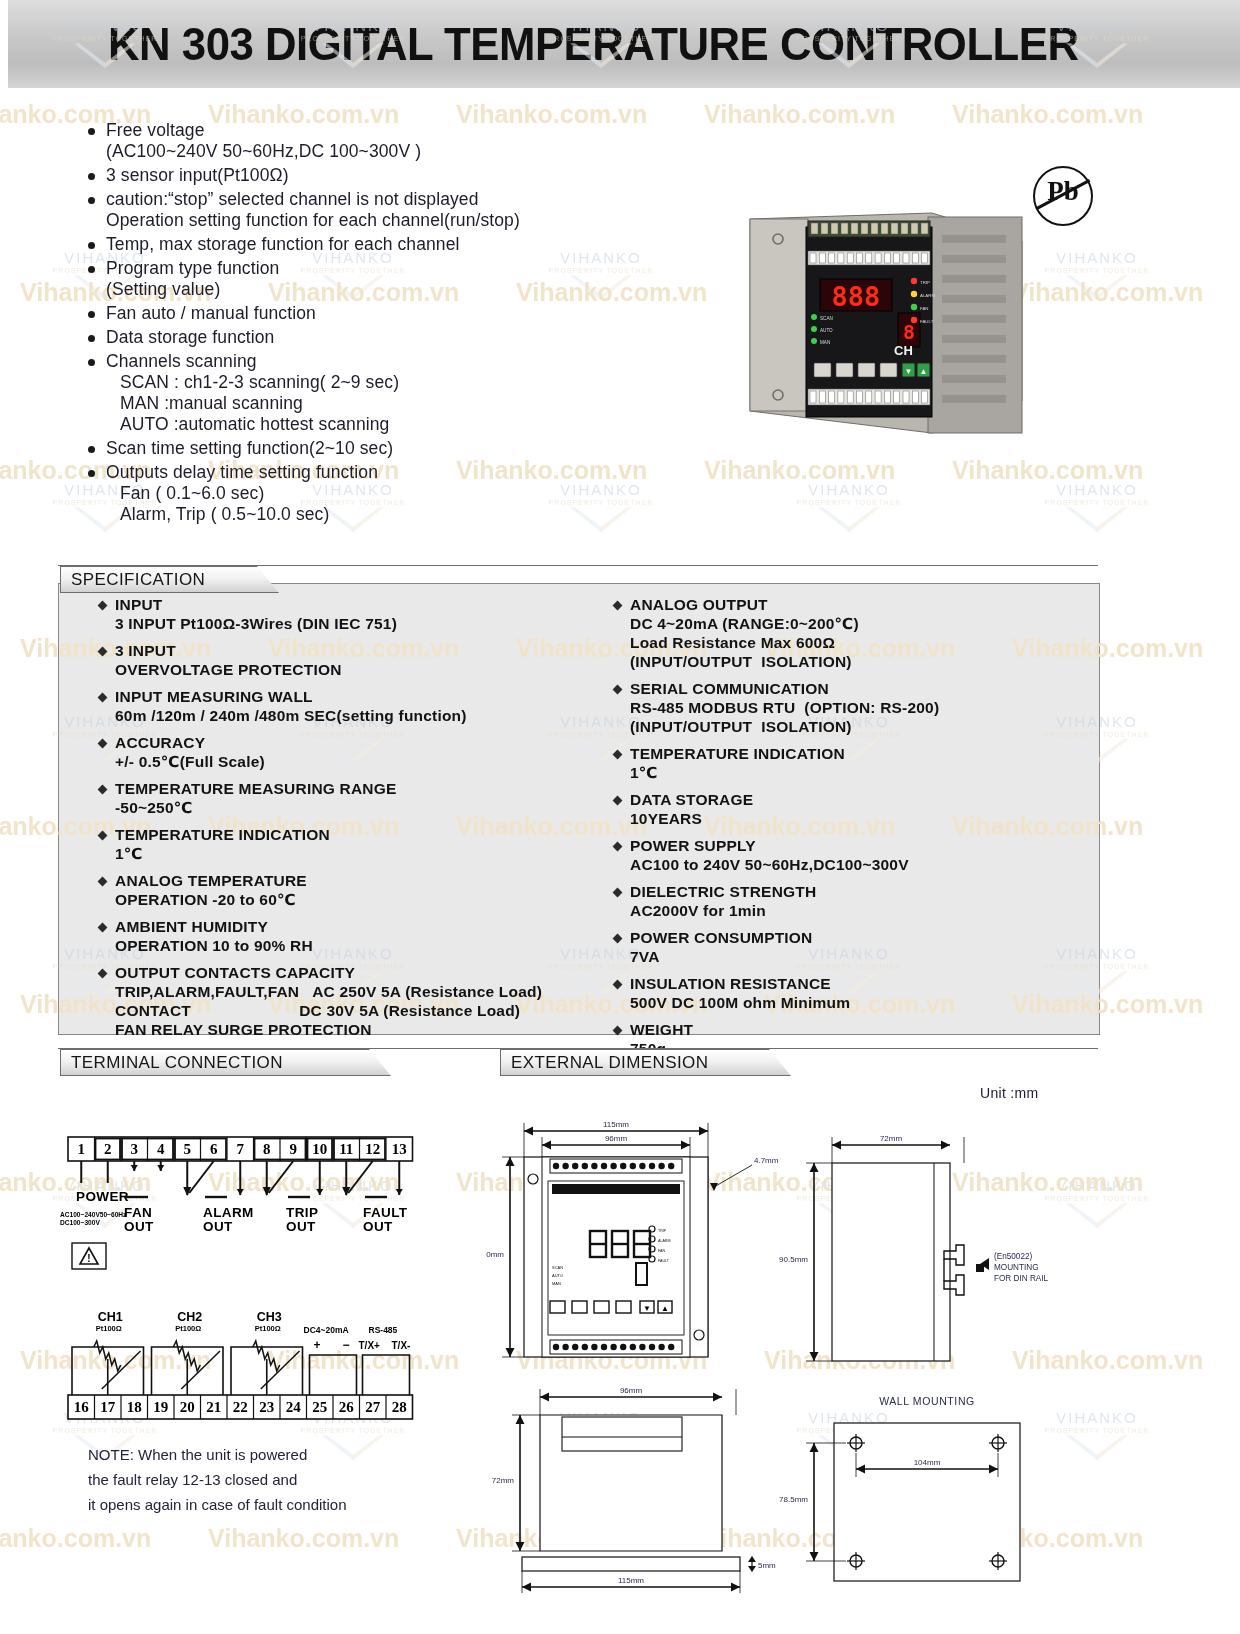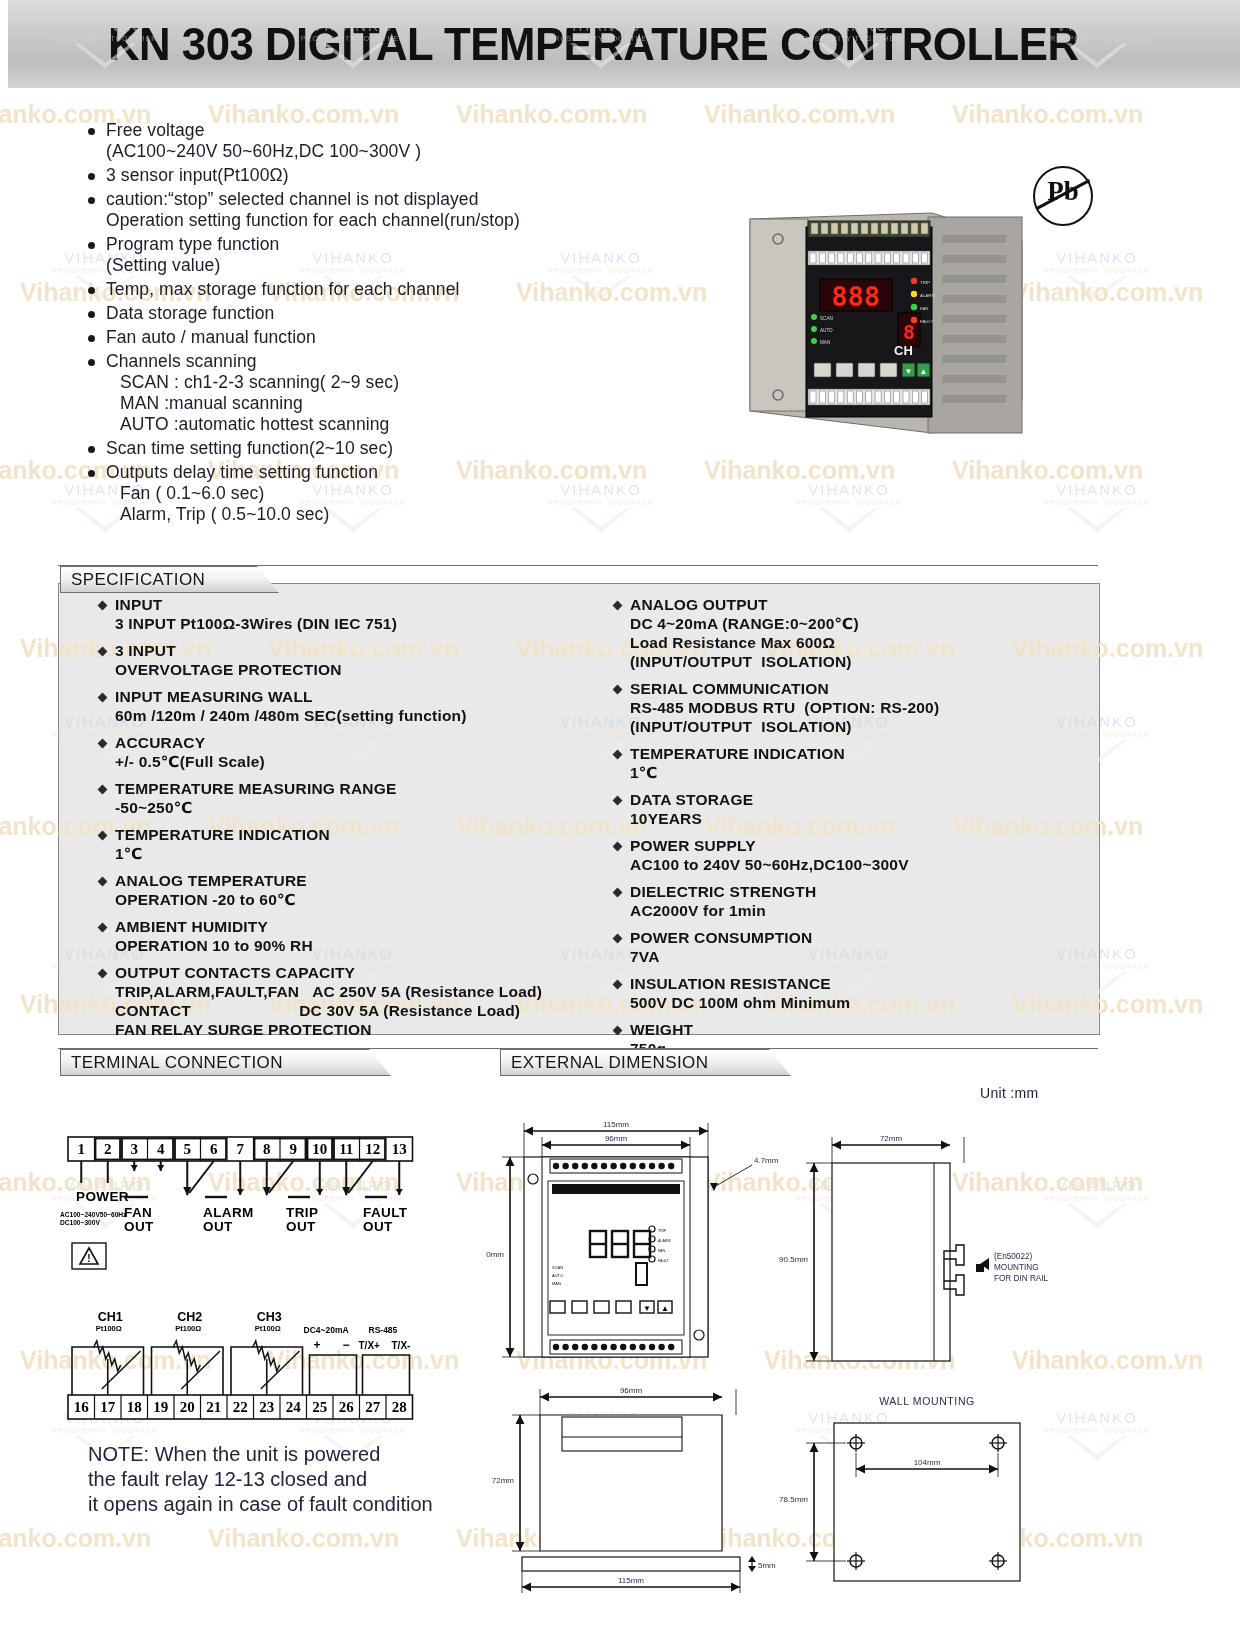--- a/index.html
+++ b/index.html
@@ -73,21 +73,21 @@
   .sp .h{display:block;font-size:15.5px;font-weight:bold;line-height:19px;
      letter-spacing:.2px;color:#121212;white-space:nowrap;}
   .sp .v{display:block;font-size:15.5px;font-weight:bold;line-height:19px;
      letter-spacing:.2px;color:#121212;white-space:nowrap;}
 
   
   #termwrap{position:absolute;left:58px;top:1105px;width:430px;height:470px;z-index:6;}
   #dimwrap{position:absolute;left:486px;top:1095px;width:614px;height:520px;z-index:6;}
   #unitmm{position:absolute;left:980px;top:1085px;font-size:14px;color:#1b1b3a;z-index:7;
      letter-spacing:.3px;}
-  .note-l{display:block;font-size:20px;line-height:25px;color:#23233a;white-space:nowrap;}
+  .note-l{display:block;font-size:15px;line-height:25px;color:#23233a;white-space:nowrap;}
   #notes{position:absolute;left:88px;top:1442px;z-index:7;}
 </style>
 </head>
 <body>
 
 <div id="wm">
     <div class="wm-d" style="left: 30px; top: 18px; width: 150px;">
       <span class="t1">VIHANKO</span>
       <span class="t2">PROSPERITY TOGETHER</span>
       <span class="chev"></span>
@@ -319,31 +319,31 @@
       <span class="l">(AC100~240V 50~60Hz,DC 100~300V )</span>
     </div>
     <div class="feat">
       <span class="l">3 sensor input(Pt100Ω)</span>
     </div>
     <div class="feat">
       <span class="l">caution:“stop” selected channel is not displayed</span>
       <span class="l">Operation setting function for each channel(run/stop)</span>
     </div>
     <div class="feat">
+      <span class="l">Temp, max storage  function for each channel</span>
+    </div>
+    <div class="feat">
       <span class="l">Program type function</span>
       <span class="l">(Setting value)</span>
     </div>
     <div class="feat">
-      <span class="l">Temp, max storage  function for each channel</span>
+      <span class="l">Fan auto / manual function</span>
     </div>
     <div class="feat">
       <span class="l">Data storage function</span>
-    </div>
-    <div class="feat">
-      <span class="l">Fan auto / manual function</span>
     </div>
     <div class="feat">
       <span class="l">Channels scanning</span>
       <span class="l sub">SCAN : ch1-2-3 scanning( 2~9 sec)</span>
       <span class="l sub">MAN  :manual scanning</span>
       <span class="l sub">AUTO :automatic hottest scanning</span>
     </div>
     <div class="feat">
       <span class="l">Scan time setting function(2~10 sec)</span>
     </div>

